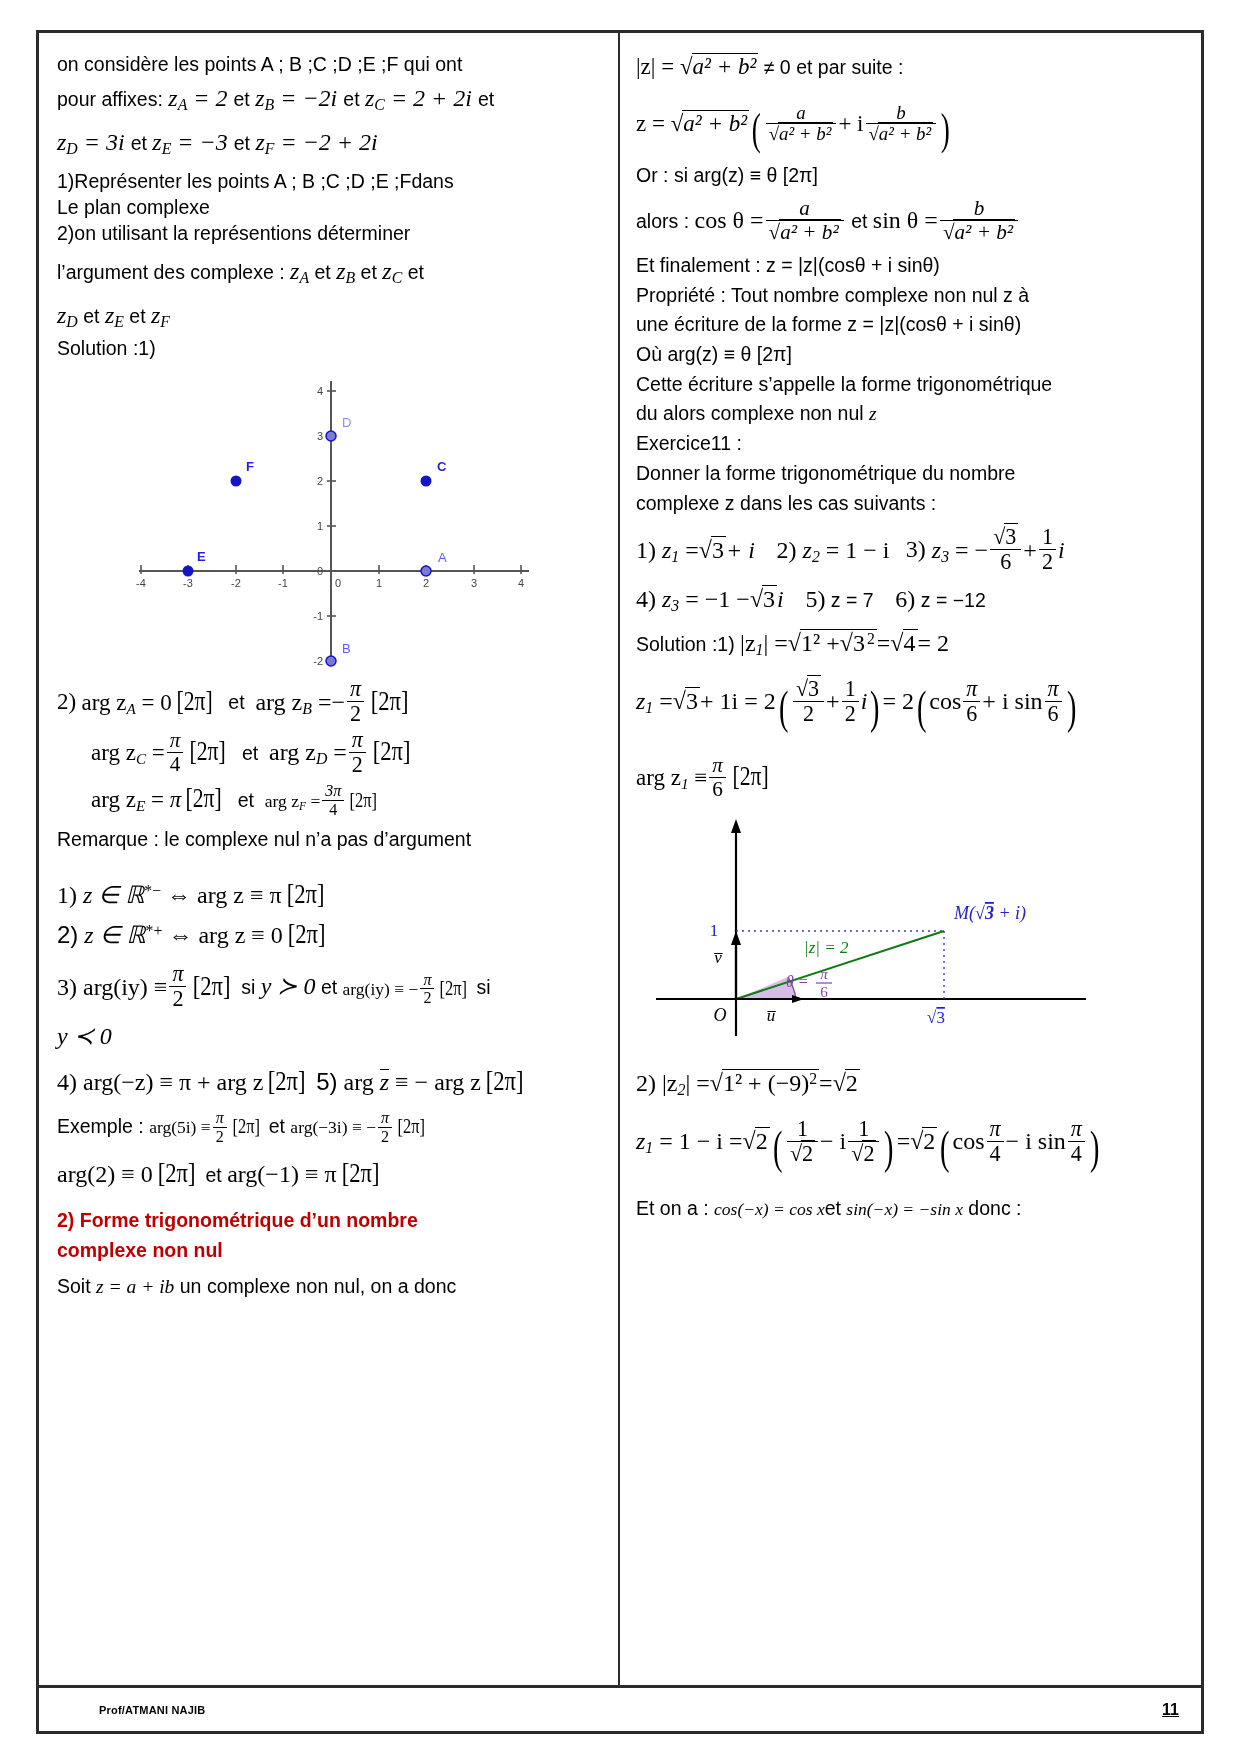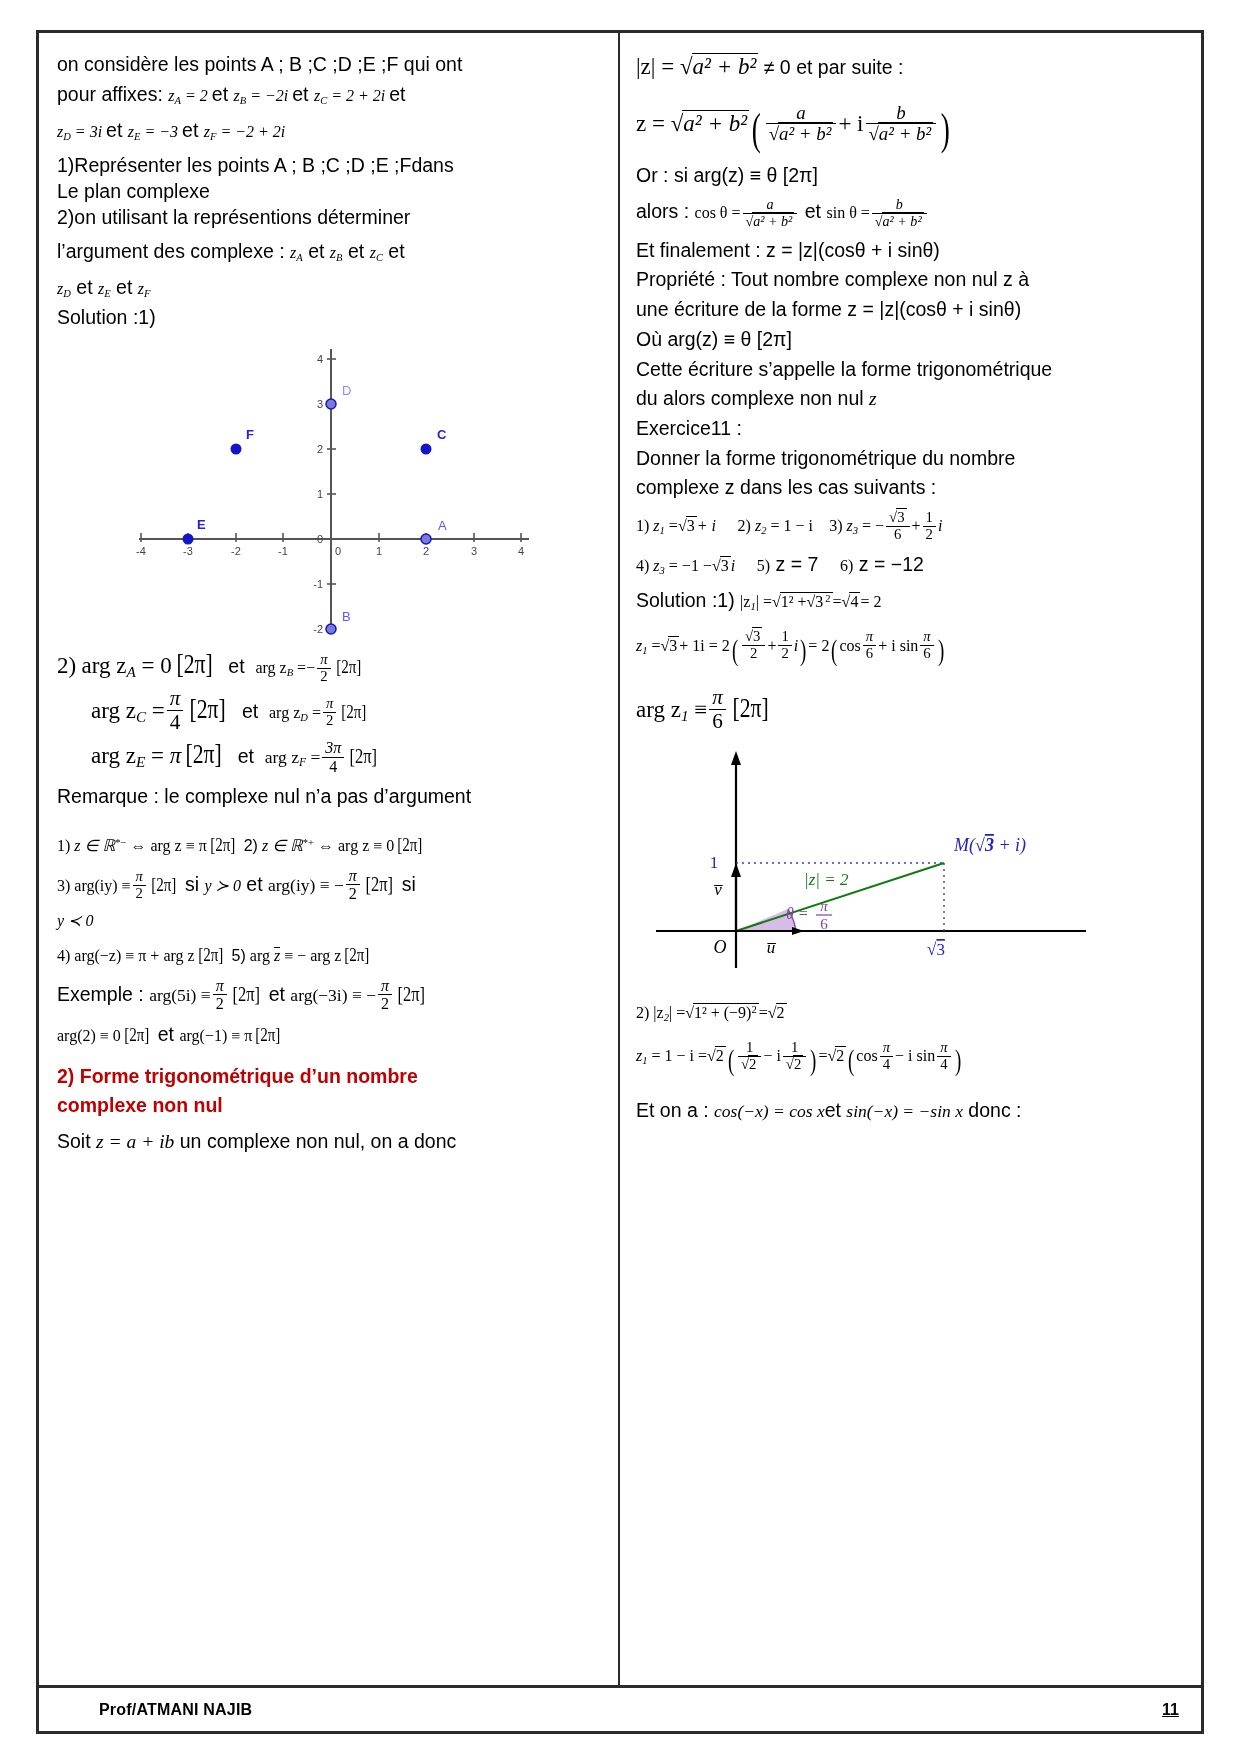--- a/index.html
+++ b/index.html
@@ -53,21 +53,21 @@
     height: 46px;
     border-top: 3px solid #2b2b2b;
     display: flex;
     align-items: center;
     justify-content: space-between;
     padding: 0 22px 0 60px;
     box-sizing: border-box;
   }
   .footer-author {
     font-weight: bold;
-    font-size: 16px;
+    font-size: 11px;
     letter-spacing: .2px;
   }
   .footer-page {
     font-weight: bold;
     font-size: 16px;
     text-decoration: underline;
   }
 
   
   .ln {
@@ -80,21 +80,21 @@
   .gap-sm { height: 6px; }
   .gap-md { height: 12px; }
   .b { font-weight: normal; }
   .red { color: #c00000; font-weight: bold; }
   .just { text-align: justify; }
 
   
   .m {
     font-family: "Liberation Serif", serif;
     font-style: italic;
-    font-size: 16px;
+    font-size: 24px;
     white-space: nowrap;
   }
   .m .up { font-style: normal; }
   .m.sm { font-size: 17.5px; }
   .m.lg { font-size: 23px; }
   .mi { 
     font-family: "Liberation Serif", serif;
     font-style: italic;
   }
   sub.s {

